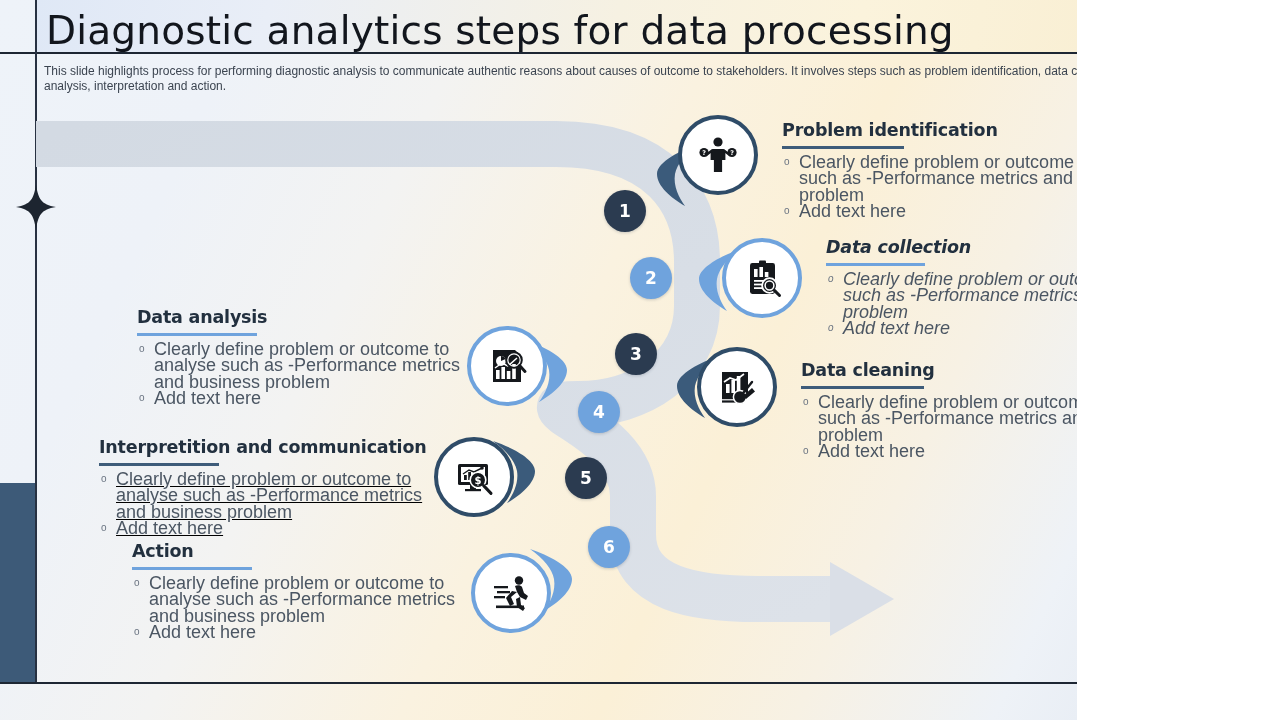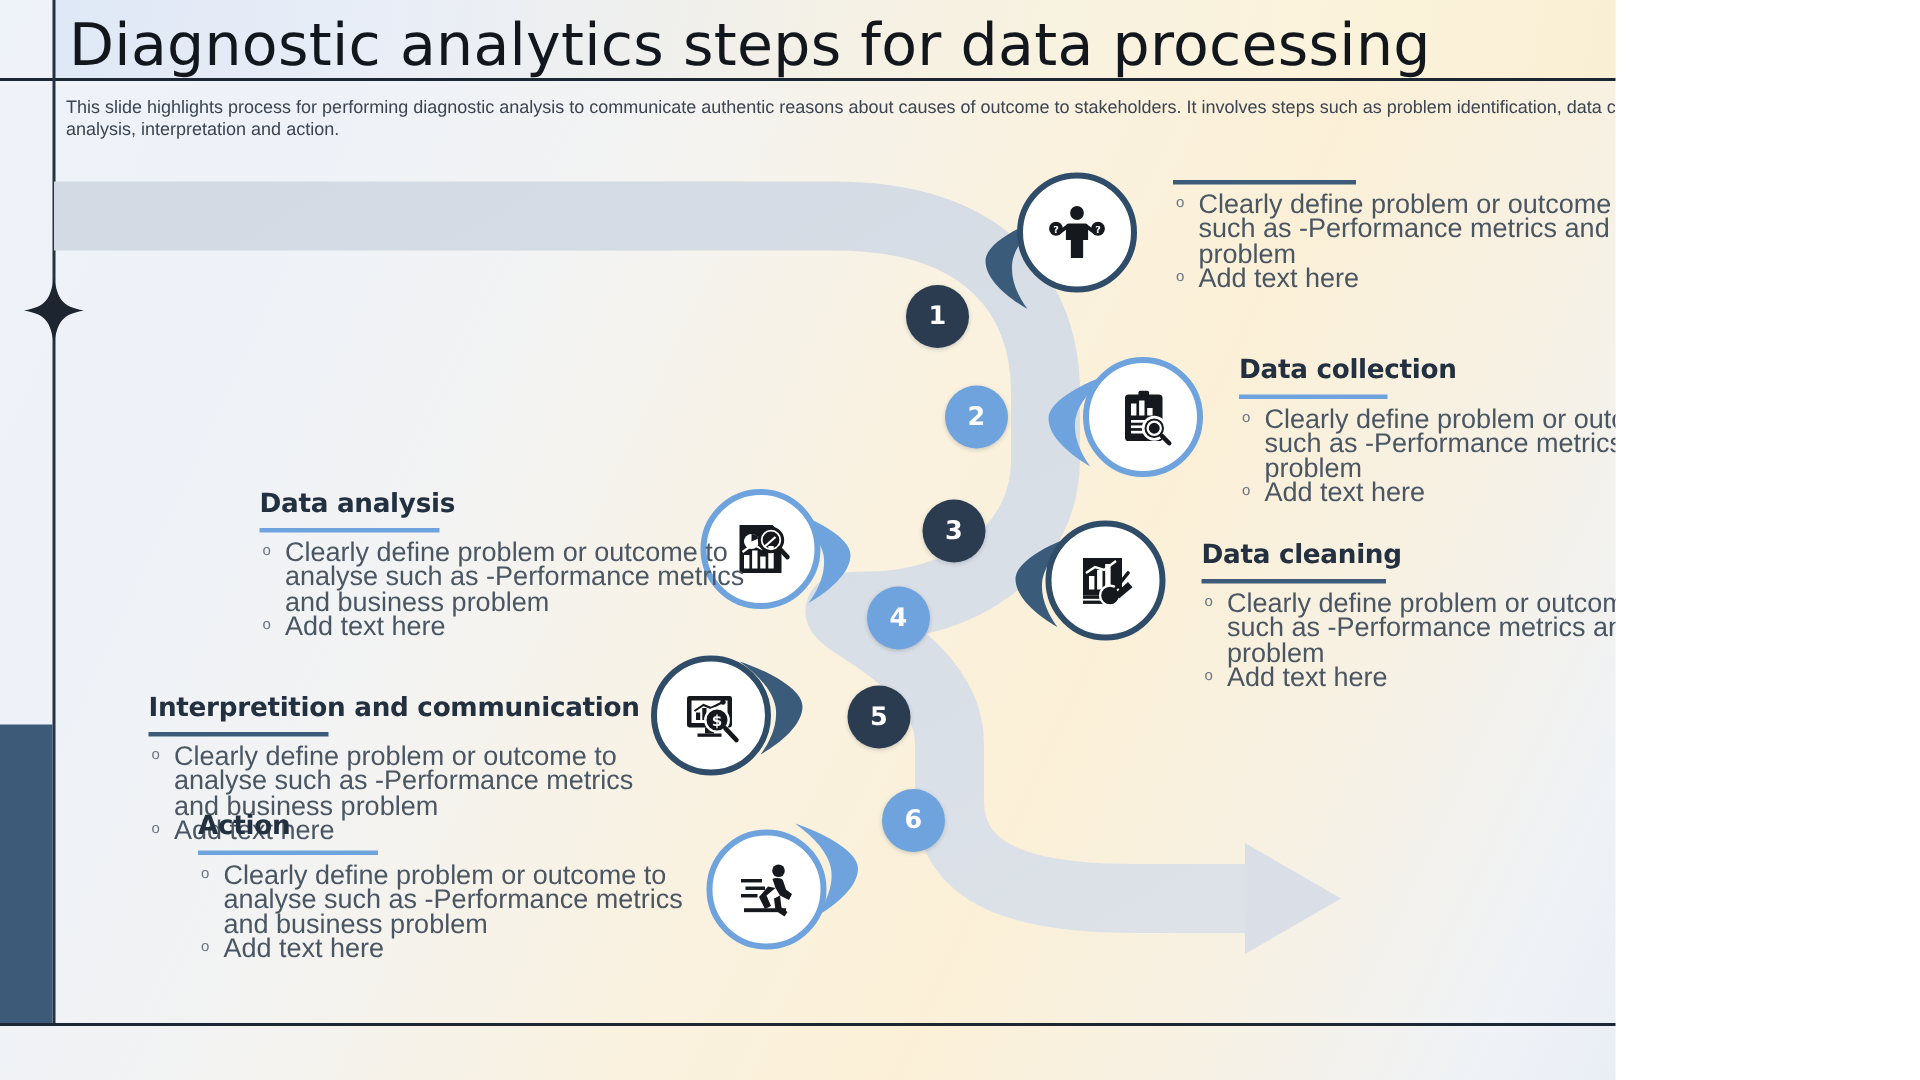--- a/index.html
+++ b/index.html
@@ -181,20 +181,21 @@
         <path d="M15.5,18 L9.5,22.5" stroke="#15181c" stroke-width="2.4" fill="none"></path>
         <path d="M28.5,18 L34.5,22.5" stroke="#15181c" stroke-width="2.4" fill="none"></path>
         <circle cx="8" cy="19.5" r="4.6" fill="#15181c"></circle>
         <circle cx="36" cy="19.5" r="4.6" fill="#15181c"></circle>
         <text x="8" y="22.4" font-size="6.4" fill="#ffffff" text-anchor="middle" font-family="DejaVu Sans, sans-serif" font-weight="bold">?</text>
         <text x="36" y="22.4" font-size="6.4" fill="#ffffff" text-anchor="middle" font-family="DejaVu Sans, sans-serif" font-weight="bold">?</text>
       </svg>
     </div>
   </div>
   <div class="block dark" style="left:782px;top:120px;width:400px;">
+    <h3>Problem identification</h3>
     <div class="uline" style="width:122px;"></div>
     <ul>
       <li>Clearly define  problem  or  outcome  to analyse  such  as -Performance  metrics and business problem</li>
       <li>Add text here</li>
     </ul>
   </div>
 
   <svg class="tail" style="left:697px;top:245px;" viewBox="0 0 46 70">
     <path d="M44,4 C30,14 22,24 20,34 C18,46 24,58 30,66 C16,58 2,46 2,34 C2,22 26,10 44,4 Z" fill="#6fa3dd"></path>
   </svg>
@@ -209,21 +210,21 @@
         <rect x="23.8" y="15" width="3.6" height="5" fill="#ffffff"></rect>
         <rect x="13" y="23" width="15" height="1.8" fill="#ffffff"></rect>
         <rect x="13" y="26.6" width="15" height="1.8" fill="#ffffff"></rect>
         <rect x="13" y="30.2" width="9" height="1.8" fill="#ffffff"></rect>
         <circle cx="28.5" cy="28.5" r="7.4" fill="#15181c" stroke="#ffffff" stroke-width="1.8"></circle>
         <circle cx="28.5" cy="28.5" r="4.4" fill="none" stroke="#ffffff" stroke-width="1.5"></circle>
         <path d="M33.4,33.4 L38.5,38.5" stroke="#15181c" stroke-width="3" stroke-linecap="round"></path>
       </svg>
     </div>
   </div>
-  <div class="block light" style="left:826px;top:237px;width:400px;">
+  <div class="block light" style="left:826px;top:237px;width:400px;font-style:italic;">
     <h3>Data collection</h3>
     <div class="uline" style="width:99px;"></div>
     <ul>
       <li>Clearly define  problem  or  outcome to  analyse  such as -Performance  metrics and business problem</li>
       <li>Add text here</li>
     </ul>
   </div>
 
   <svg class="tail" style="left:675px;top:352px;" viewBox="0 0 46 70">
     <path d="M44,4 C30,14 22,24 20,34 C18,46 24,58 30,66 C16,58 2,46 2,34 C2,22 26,10 44,4 Z" fill="#3b5b7b"></path>
@@ -268,21 +269,21 @@
         <rect x="15.4" y="22" width="3.6" height="12" fill="#ffffff"></rect>
         <rect x="20.8" y="26" width="3.6" height="8" fill="#ffffff"></rect>
         <rect x="26.2" y="19" width="3.6" height="15" fill="#ffffff"></rect>
         <path d="M9,23 L16,18 L22,21 L31,13" stroke="#ffffff" stroke-width="1.5" fill="none"></path>
         <circle cx="28" cy="15" r="7.6" fill="none" stroke="#15181c" stroke-width="2.4"></circle>
         <circle cx="28" cy="15" r="6.2" fill="none" stroke="#ffffff" stroke-width="1.2"></circle>
         <path d="M33.6,20.6 L39,26.4" stroke="#15181c" stroke-width="3" stroke-linecap="round"></path>
       </svg>
     </div>
   </div>
-  <div class="block light" style="left:137px;top:326px;width:330px;text-align:left;margin-left:36px;">
+  <div class="block light" style="left:137px;top:307px;width:330px;text-align:left;">
     <h3>Data analysis</h3>
     <div class="uline" style="width:120px;"></div>
     <ul>
       <li>Clearly  define  problem  or  outcome to  analyse such as -Performance  metrics and business problem</li>
       <li>Add text here</li>
     </ul>
   </div>
 
   <svg class="tail" style="left:491px;top:437px;" viewBox="0 0 46 70">
     <path d="M2,4 C16,14 24,24 26,34 C28,46 22,58 16,66 C30,58 44,46 44,34 C44,22 20,10 2,4 Z" fill="#3b5b7b"></path>
@@ -299,21 +300,21 @@
         <path d="M10,18 L16,14 L21,16 L29,12" stroke="#15181c" stroke-width="1.4" fill="none"></path>
         <circle cx="29" cy="12" r="1.8" fill="#15181c"></circle>
         <rect x="17" y="29" width="6" height="4" fill="#15181c"></rect>
         <rect x="12" y="33" width="16" height="2.2" fill="#15181c"></rect>
         <circle cx="25" cy="24" r="7.8" fill="#15181c" stroke="#ffffff" stroke-width="1.6"></circle>
         <text x="25" y="28" font-size="10" fill="#ffffff" text-anchor="middle" font-family="DejaVu Sans, sans-serif" font-weight="bold">$</text>
         <path d="M30.6,29.6 L38,37.4" stroke="#15181c" stroke-width="3" stroke-linecap="round"></path>
       </svg>
     </div>
   </div>
-  <div class="block dark" style="left:99px;top:462px;width:340px;">
+  <div class="block dark" style="left:99px;top:437px;width:340px;text-decoration:underline;">
     <h3>Interpretition and communication</h3>
     <div class="uline" style="width:120px;"></div>
     <ul>
       <li>Clearly  define  problem  or  outcome to  analyse such as -Performance  metrics and business problem</li>
       <li>Add text here</li>
     </ul>
   </div>
 
   <svg class="tail" style="left:528px;top:545px;" viewBox="0 0 46 70">
     <path d="M2,4 C16,14 24,24 26,34 C28,46 22,58 16,66 C30,58 44,46 44,34 C44,22 20,10 2,4 Z" fill="#6fa3dd"></path>

